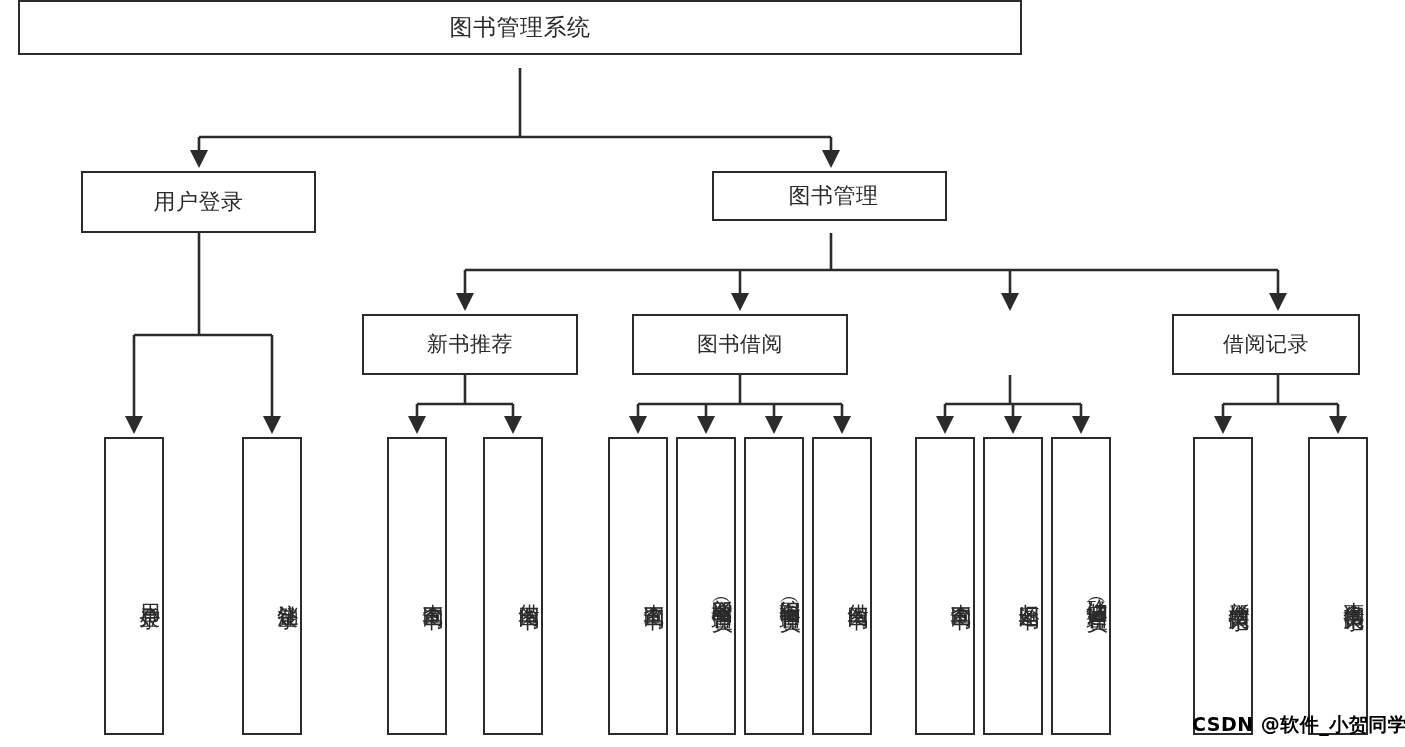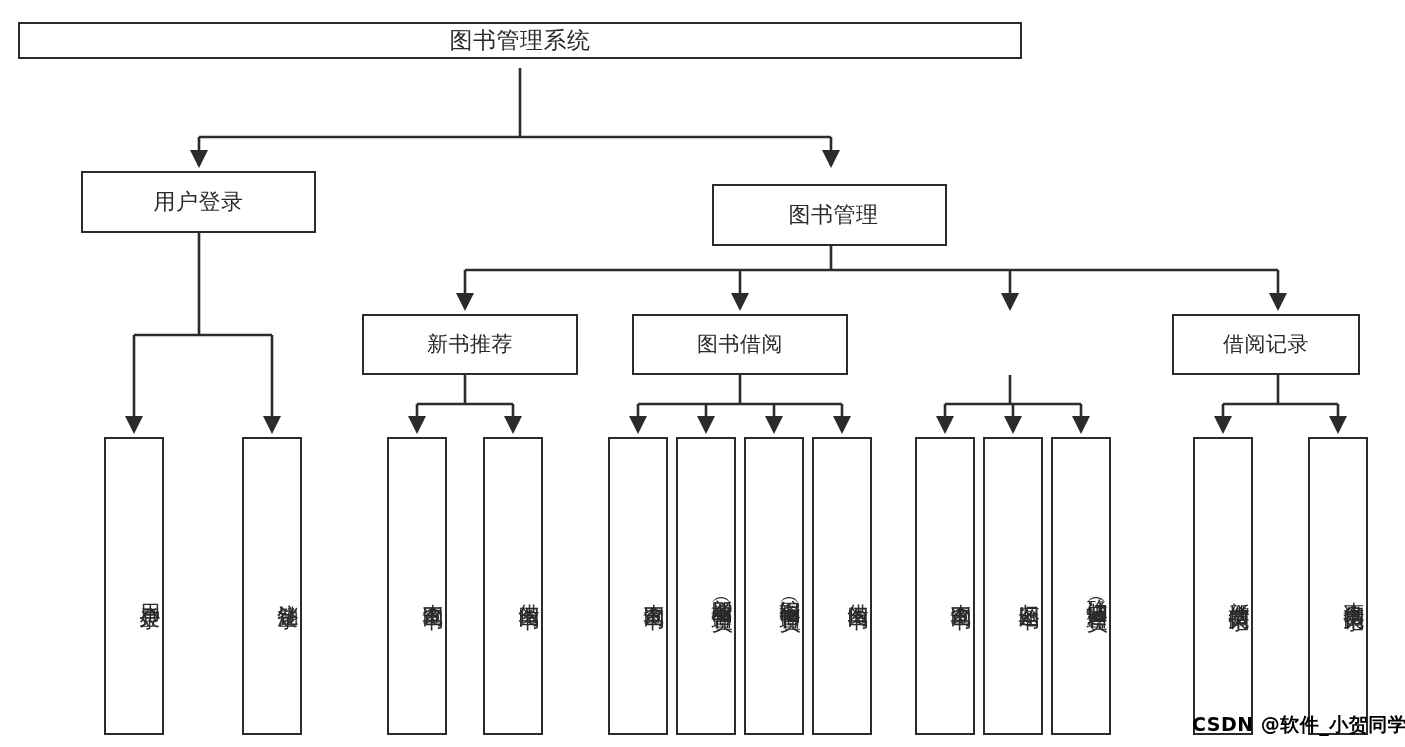--- a/index.html
+++ b/index.html
@@ -122,28 +122,28 @@
       <path d="M 1013 404 L 1013 431" marker-end="url(#arrow)"></path>
       <path d="M 1081 404 L 1081 431" marker-end="url(#arrow)"></path>
 
       <path d="M 1278 375 L 1278 404"></path>
       <path d="M 1223 404 L 1338 404"></path>
       <path d="M 1223 404 L 1223 431" marker-end="url(#arrow)"></path>
       <path d="M 1338 404 L 1338 431" marker-end="url(#arrow)"></path>
     </g>
   </svg>
 
-  <div class="node root" style="left:18px; top:22px; width:1004px; height:37px;text-align:center;">
+  <div class="node root" style="left:18px; top:0; width:1004px; height:55px;text-align:center;">
     <span class="lbl">图书管理系统</span>
   </div>
 
   <div class="node lvl2" style="left:81px; top:171px; width:235px; height:62px;">
     <span class="lbl">用户登录</span>
   </div>
-  <div class="node lvl2" style="left:712px; top:184px; width:235px; height:62px;padding-left:8px;">
+  <div class="node lvl2" style="left:712px; top:171px; width:235px; height:50px;padding-left:8px;">
     <span class="lbl">图书管理</span>
   </div>
 
   <div class="node lvl3" style="left:362px; top:314px; width:216px; height:61px;">
     <span class="lbl">新书推荐</span>
   </div>
   <div class="node lvl3" style="left:632px; top:314px; width:216px; height:61px;">
     <span class="lbl">图书借阅</span>
   </div>
   <div class="node lvl3" style="left:1172px; top:314px; width:188px; height:61px;">

